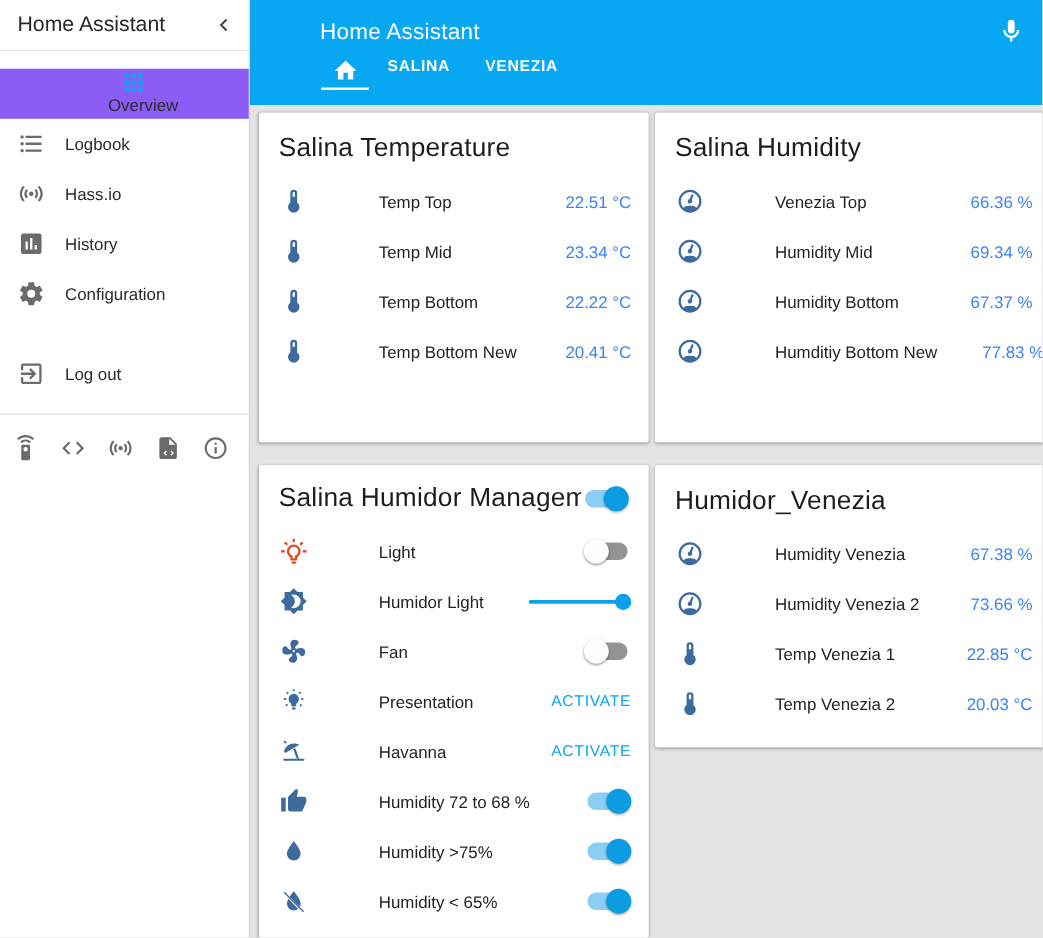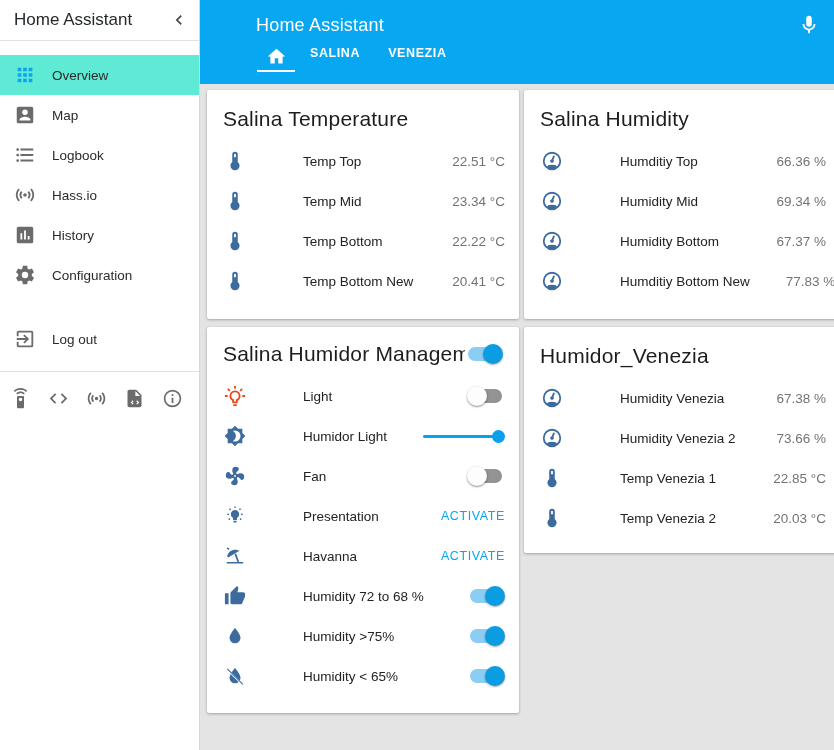--- a/index.html
+++ b/index.html
@@ -16,21 +16,21 @@
   .sidebar { position:absolute; left:0; top:0; width:200px; height:750px;
     background:#fff; border-right:1px solid #d8d8d8; z-index:3; }
   .sb-header { height:41px; display:flex; align-items:center; justify-content:space-between;
     padding:0 10px 0 14px; border-bottom:1px solid #e2e2e2; }
   .sb-title { font-size:17px; color:#25292c; }
   .sb-chev svg { width:20px; height:20px; fill:#42474c; }
   .sb-nav { padding-top:14px; }
   .sb-item { height:40px; display:flex; align-items:center; padding-left:14px; cursor:pointer; }
   .sb-item .icn { width:22px; height:22px; }
   .sb-item .lbl { margin-left:16px; font-size:13.5px; color:#2b2b2b; }
-  .sb-item.selected { background:#5eead4; }
+  .sb-item.selected { background:#8b5cf6;flex-direction:column; }
   .sb-item.selected .icn { fill:#0fa3ef; }
   .sb-item.logout { margin-top:24px; }
   .sb-divider { border-top:1px solid #e0e0e0; margin-top:12px; }
   .dev-label { padding:14px 0 0 8px; font-size:13.5px; font-weight:700; color:#1d1d1d; }
   .dev-icons { display:flex; justify-content:space-between; padding:16px 16px 0 10px; }
   .dev-icons .icn { width:21px; height:21px; cursor:pointer; }
 
   
   .app-header { position:absolute; left:200px; top:0; right:0; height:84px;
     background:#07a7f1; z-index:2; }
@@ -56,22 +56,22 @@
     box-shadow:0 1px 3px rgba(0,0,0,.28), 0 0 1px rgba(0,0,0,.12); }
   .card-title { font-size:21px; color:#1d1d1d; padding:17px 16px 2px; letter-spacing:.2px; }
   .card-head { display:flex; align-items:center; padding:15px 16px 2px; }
   .card-head .card-title { padding:0; flex:1; min-width:0; white-space:nowrap; overflow:hidden; }
   .rows { padding:8px 0 12px; }
   .row { height:40px; display:flex; align-items:center; padding:0 14px 0 16px; cursor:pointer;gap:36px; }
   .row .ico { width:24px; height:24px; flex:none; display:flex; align-items:center; justify-content:center; }
   .row .ico svg { width:22px; height:22px; fill:#3d6b9e; }
   .row .ico svg.orange { fill:#e64a19; }
   .row .name { margin-left:20px; font-size:13.5px; color:#232323; white-space:nowrap; }
-  .row .value { margin-left:auto; font-size:13.5px; color:#737373; white-space:nowrap; }
-  #card-temp, #card-hum { height:229px; margin-bottom:8px; }
+  .row .value { margin-left:auto; font-size:13.5px; color:#3b82f6; white-space:nowrap; }
+  #card-temp, #card-hum { height:264px; margin-bottom:18px; }
   #card-mgmt { height:386px; }
   #card-venezia { height:226px; }
 
   
   .toggle { position:relative; width:38px; height:20px; flex:none; margin-left:auto; cursor:pointer; }
   .toggle .track { position:absolute; left:3px; right:3px; top:3px; height:14px; border-radius:7px; }
   .toggle .knob { position:absolute; top:0; width:20px; height:20px; border-radius:50%; }
   .toggle.on .track { background:#8ccdf3; }
   .toggle.on .knob { right:0; background:#0b9ce2; box-shadow:0 1px 2px rgba(0,0,0,.35); }
   .toggle.off .track { background:#939393; }
@@ -186,26 +186,20 @@
           <use href="#i-chevl"></use>
         </svg>
       </span>
   </div>
   <nav class="sb-nav">
     <div class="sb-item selected">
       <svg class="icn">
           <use href="#i-apps"></use>
         </svg>
       <span class="lbl">Overview</span>
-    </div>
-    <div class="sb-item">
-      <svg class="icn">
-          <use href="#i-account-box"></use>
-        </svg>
-      <span class="lbl">Map</span>
     </div>
     <div class="sb-item">
       <svg class="icn">
           <use href="#i-list"></use>
         </svg>
       <span class="lbl">Logbook</span>
     </div>
     <div class="sb-item">
       <svg class="icn">
           <use href="#i-ap"></use>
@@ -423,21 +417,21 @@
 
     <section class="card" id="card-hum">
       <div class="card-title">Salina Humidity</div>
       <div class="rows">
         <div class="row">
           <span class="ico">
               <svg>
                 <use href="#i-gauge"></use>
               </svg>
             </span>
-          <span class="name">Humditiy Top</span>
+          <span class="name">Venezia Top</span>
           <span class="value">66.36 %</span>
         </div>
         <div class="row">
           <span class="ico">
               <svg>
                 <use href="#i-gauge"></use>
               </svg>
             </span>
           <span class="name">Humidity Mid</span>
           <span class="value">69.34 %</span>

